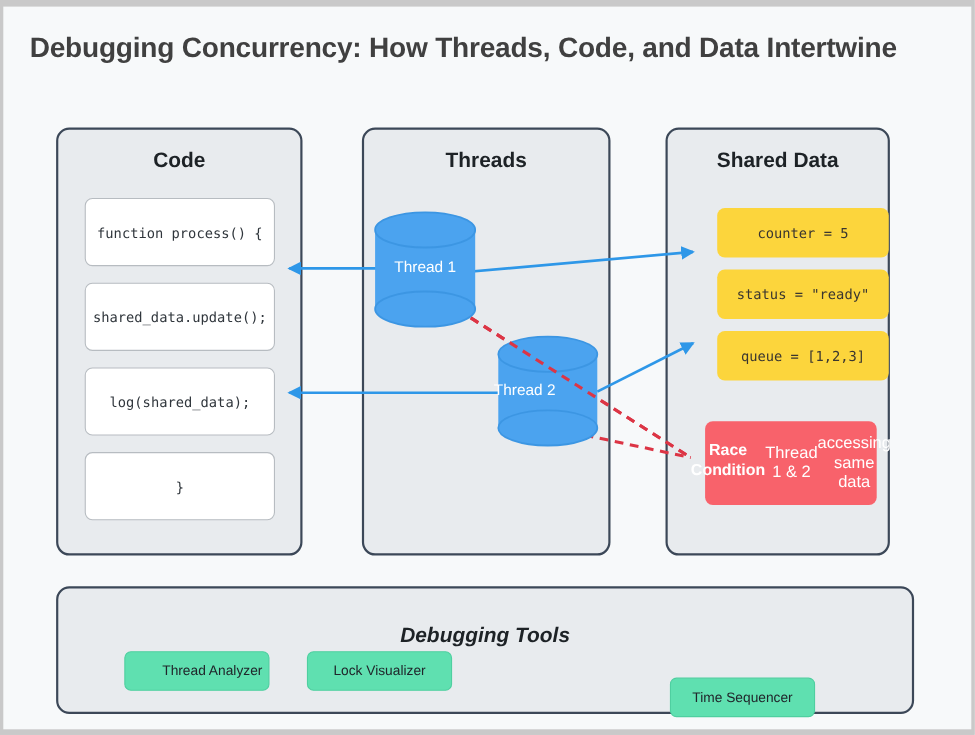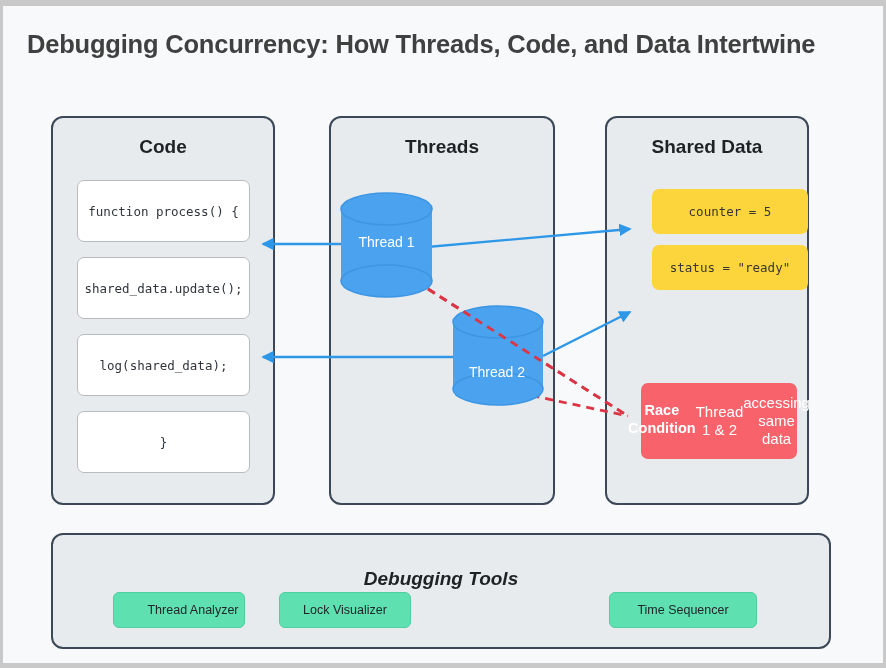--- a/index.html
+++ b/index.html
@@ -137,21 +137,21 @@
     box-sizing: border-box;
     display: flex;
     align-items: center;
     justify-content: center;
     font-size: 12.5px;
     color: #20262b;
   }
   .tool-btn.t0 { left: 60px;  width: 132px; padding-left: 28px; }
   .tool-btn.t1 { left: 226px; width: 132px; }
   .tool-btn.t2 { left: 391px; width: 132px; }
-  .tool-btn.t3 { left: 556px; width: 148px; }
+  .tool-btn.t3 { left: 556px; width: 132px; margin-top: 24px; }
 
   
   .cyl-label {
     position: absolute;
     color: #ffffff;
     font-size: 14px;
     text-align: center;
     white-space: nowrap;
     pointer-events: none;
   }
@@ -185,20 +185,21 @@
   </div>
 
   <div class="panel" id="threads-panel">
     <div class="panel-title">Threads</div>
   </div>
 
   <div class="panel" id="data-panel">
     <div class="panel-title">Shared Data</div>
     <div class="data-box d0">counter = 5</div>
     <div class="data-box d1">status = "ready"</div>
+    <div class="data-box d2">queue = [1,2,3]</div>
     <div class="race-box">
       <div class="race-title">Race Condition</div>
       <div class="race-sub">Thread 1 &amp; 2</div>
       <div class="race-sub">accessing same data</div>
     </div>
   </div>
 
   <div class="panel" id="tools-panel">
     <div class="panel-title">Debugging Tools</div>
     <div class="tool-btn t0">Thread Analyzer</div>
@@ -236,19 +237,19 @@
 
     <g>
       <path d="M 450 316 L 450 383 A 45 16 0 0 0 540 383 L 540 316 Z" fill="#4ba3ef"></path>
       <ellipse cx="495" cy="316" rx="45" ry="16" fill="#4ba3ef"></ellipse>
       <ellipse cx="495" cy="316" rx="45" ry="16" fill="none" stroke="#3c96e3" stroke-width="1.6"></ellipse>
       <ellipse cx="495" cy="383" rx="45" ry="16" fill="none" stroke="#3c96e3" stroke-width="1.6"></ellipse>
     </g>
   </svg>
 
   <div class="cyl-label" style="left:338px; top:228px; width:91px;">Thread 1</div>
-  <div class="cyl-label" style="left:450px; top:340px; width:88px;margin-top:18px;">Thread 2</div>
+  <div class="cyl-label" style="left:430px; top:340px; width:88px;">Thread 2</div>
 
   <svg id="links-top" style="position:absolute;left:0;top:0;width:880px;height:657px;pointer-events:none;">
     <line x1="425" y1="283" x2="625" y2="410" stroke="#dc3545" stroke-width="2.8" stroke-dasharray="8 6"></line>
   </svg>
 
 </div>
 
 </body></html>

